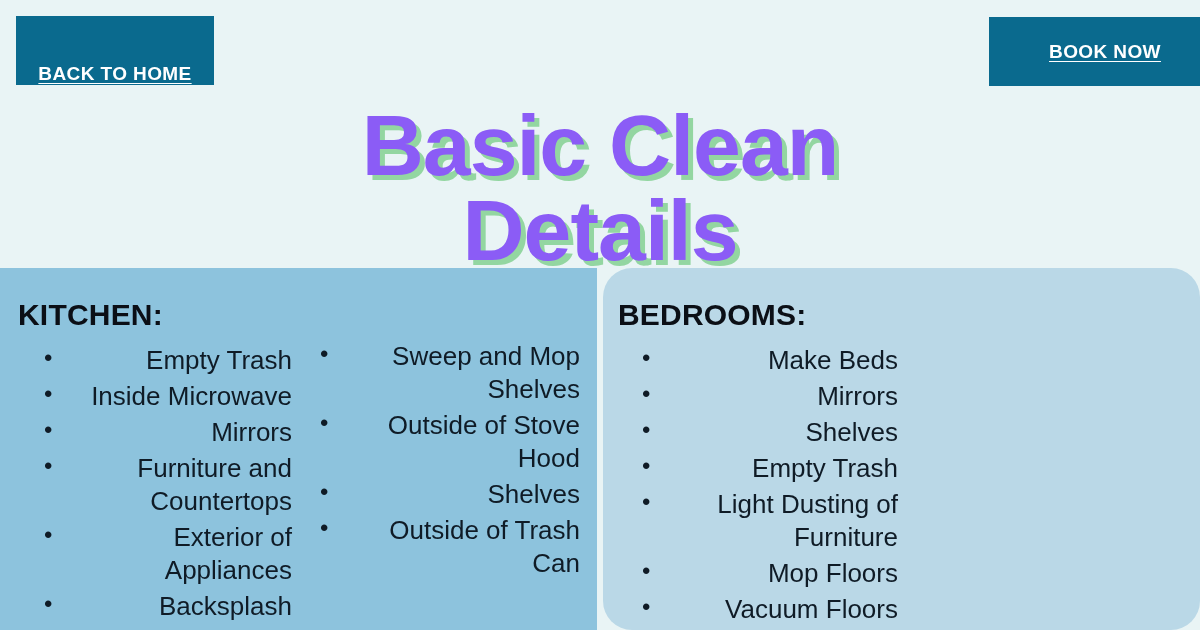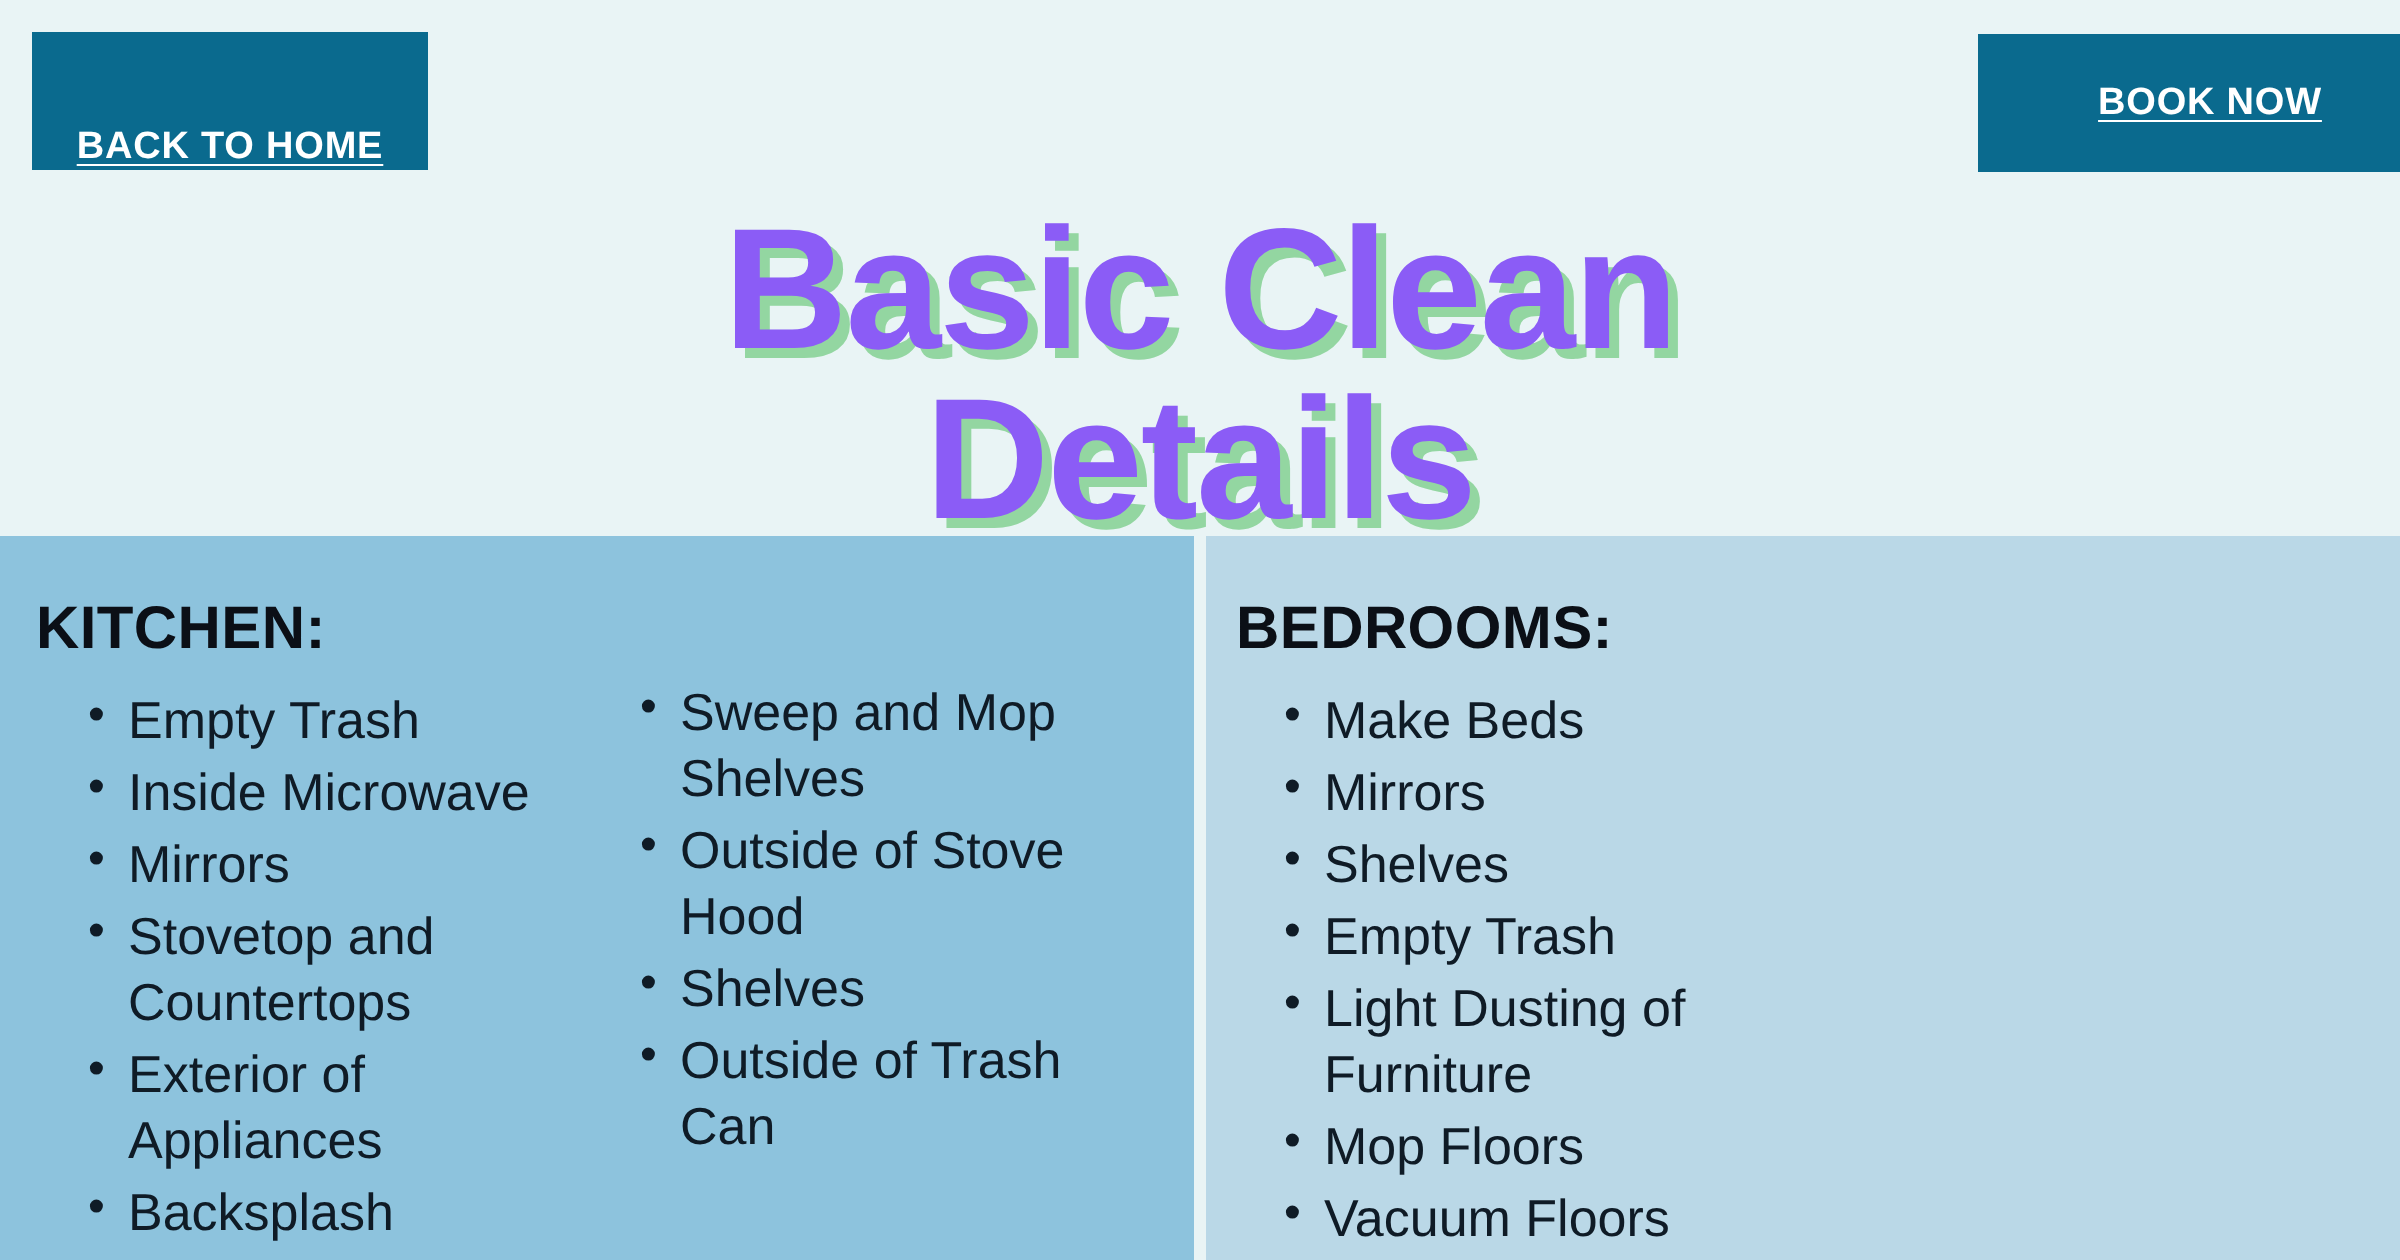--- a/index.html
+++ b/index.html
@@ -25,25 +25,25 @@
     position:absolute;left:0;top:45px;width:1200px;
     text-align:center;
     font-size:86px;line-height:.99;font-weight:bold;
     color:#8b5cf6;
     text-shadow:5px 5px 0 #93d6a1;
     letter-spacing:-1px;
   }
   .title .line{display:block;}
 
   
-  .panels{position:absolute;left:0;top:268px;width:1200px;height:362px;}
+  .panels{position:absolute;left:0;top:268px;width:1200px;height:362px;text-align:right;}
 
   .panel{position:absolute;top:0;height:362px;overflow:hidden;}
   .panel-kitchen{left:0;width:597px;background:#8dc3dd;}
-  .panel-bedrooms{left:603px;width:597px;background:#bad8e7;}
+  .panel-bedrooms{left:603px;width:597px;background:#bad8e7;border-radius:29px;}
 
   .sec-title{
     position:absolute;top:30px;
     font-size:30px;font-weight:bold;color:#0b0f16;
     letter-spacing:.2px;margin:0;
   }
   .panel-kitchen .sec-title{left:18px;}
   .panel-bedrooms .sec-title{left:15px;}
 
   ul.items{
@@ -83,21 +83,21 @@
 </div>
 
 <div class="panels">
 
   <div class="panel panel-kitchen">
     <h2 class="sec-title">KITCHEN:</h2>
     <ul class="items col-k1">
       <li>Empty Trash</li>
       <li>Inside Microwave</li>
       <li>Mirrors</li>
-      <li>Stovetop and Countertops</li>
+      <li>Furniture and Countertops</li>
       <li>Exterior of Appliances</li>
       <li>Backsplash</li>
     </ul>
     <ul class="items col-k2">
       <li>Sweep and Mop Shelves</li>
       <li>Outside of Stove Hood</li>
       <li>Shelves</li>
       <li>Outside of Trash Can</li>
     </ul>
   </div>

